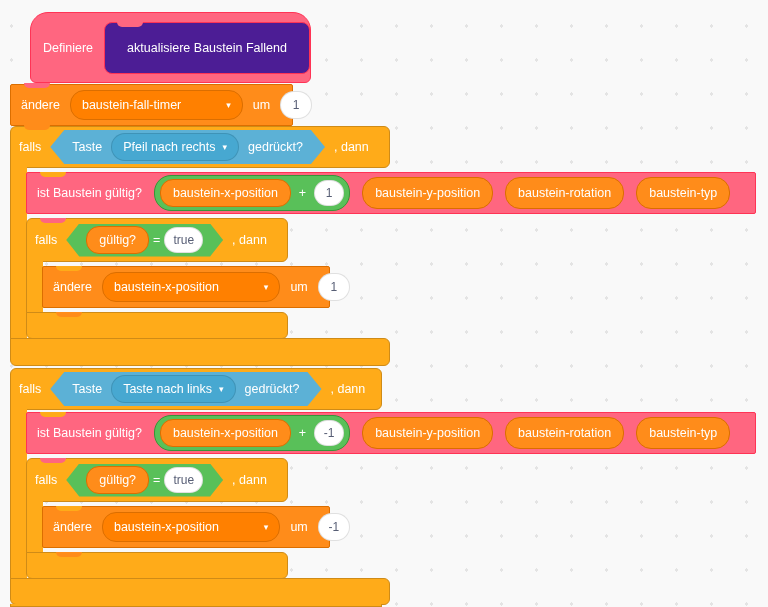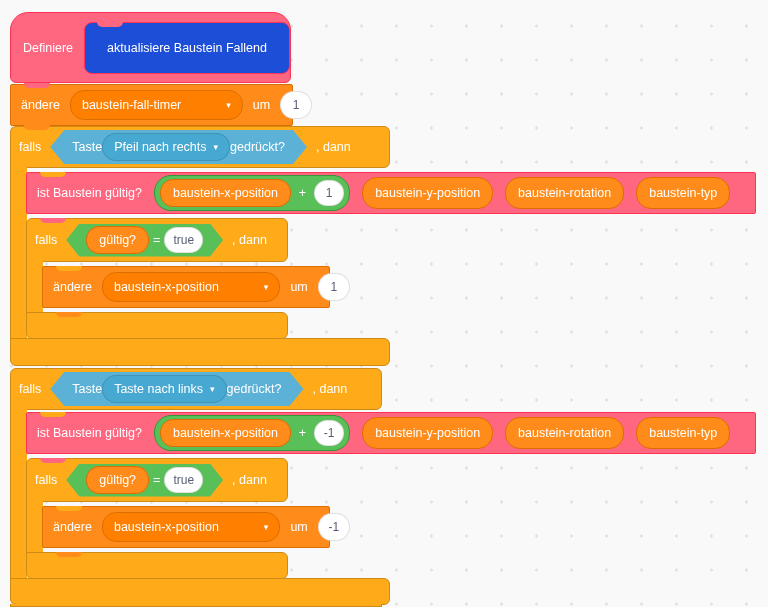--- a/index.html
+++ b/index.html
@@ -7,42 +7,42 @@
     position:relative;width:768px;height:607px;overflow:hidden;
     background-color:#f9f9f9;
     background-image:radial-gradient(circle,#e4e4e4 1.5px,transparent 1.6px);
     background-size:35px 34px;background-position:29px 9px;
     font-family:"Liberation Sans",sans-serif;font-size:12.5px;font-weight:500;color:#fff;
   }
   .blk{position:absolute;box-sizing:border-box;display:flex;align-items:center;}
   .c-control{background:#FFAB19;border:1px solid #CF8B17;}
   .c-var{background:#FF8C1A;border:1px solid #DB6E00;}
   .c-custom{background:#FF6680;border:1px solid #FF3355;}
-  .c-proto{background:#1d4ed8;border:1px solid #FF3355;}
+  .c-proto{background:#4c1d95;border:1px solid #FF3355;}
   .c-op{background:#59C059;border:1px solid #389438;}
   .lbl{white-space:nowrap;}
-  .hat{border-radius:18px 18px 6px 6px;padding-left:12px;gap:11px;}
+  .hat{border-radius:18px 18px 6px 6px;padding-left:12px;gap:11px;margin-left:20px;}
   .proto{position:relative;height:50px;border-radius:8px;justify-content:center;padding:0 14px;display:flex;align-items:center;}
   .stack{border-radius:2px;padding-left:10px;gap:10px;}
   .ctop{border-radius:6px 6px 6px 0;padding-left:8px;gap:9px;}
   .cbot{border-radius:0 6px 6px 6px;}
   .arm{border-top:none;border-bottom:none;border-right:none;}
   .dd{height:28px;border-radius:14px;display:flex;align-items:center;gap:7px;padding:0 11px;white-space:nowrap;}
   .dd-var{background:#FF8000;border:1px solid #DB6E00;gap:45px;}
   .dd-sense{background:#47A8D1;border:1px solid rgba(0,0,0,0.12);height:26px;}
   .arrow{font-size:9px;line-height:1;}
   .num{background:#fff;color:#575E75;font-weight:400;font-size:12px;height:28px;min-width:32px;
        border-radius:14px;display:flex;align-items:center;justify-content:center;
        border:1px solid rgba(0,0,0,0.12);padding:0 8px;box-sizing:border-box;}
   .num.sm{height:26px;min-width:30px;}
   .oval{background:#FF8C1A;border:1px solid #DB6E00;height:30px;border-radius:15px;
         display:flex;align-items:center;padding:0 12px;white-space:nowrap;}
   .oval.sm{height:26px;border-radius:13px;}
   .hex{display:flex;align-items:center;white-space:nowrap;}
-  .hex-sense{background:#5CB1D6;height:34px;padding:0 22px;
+  .hex-sense{background:#5CB1D6;height:34px;padding:0 22px;gap:9px;
     clip-path:polygon(14px 0,calc(100% - 14px) 0,100% 50%,calc(100% - 14px) 100%,14px 100%,0 50%);}
   .hex-op{background:#59C059;height:33px;padding:0 20px;gap:4px;
     clip-path:polygon(13px 0,calc(100% - 13px) 0,100% 50%,calc(100% - 13px) 100%,13px 100%,0 50%);}
   .rep{height:34px;border-radius:17px;display:flex;align-items:center;gap:8px;padding:0 5px;}
   .bump{position:absolute;width:26px;height:5px;border-radius:0 0 5px 5px;z-index:5;}
   .bp-pink{background:#FF6680;}
   .bp-ctrl{background:#FFAB19;}
   .bp-var{background:#FF8C1A;}
 </style>
 </head>

